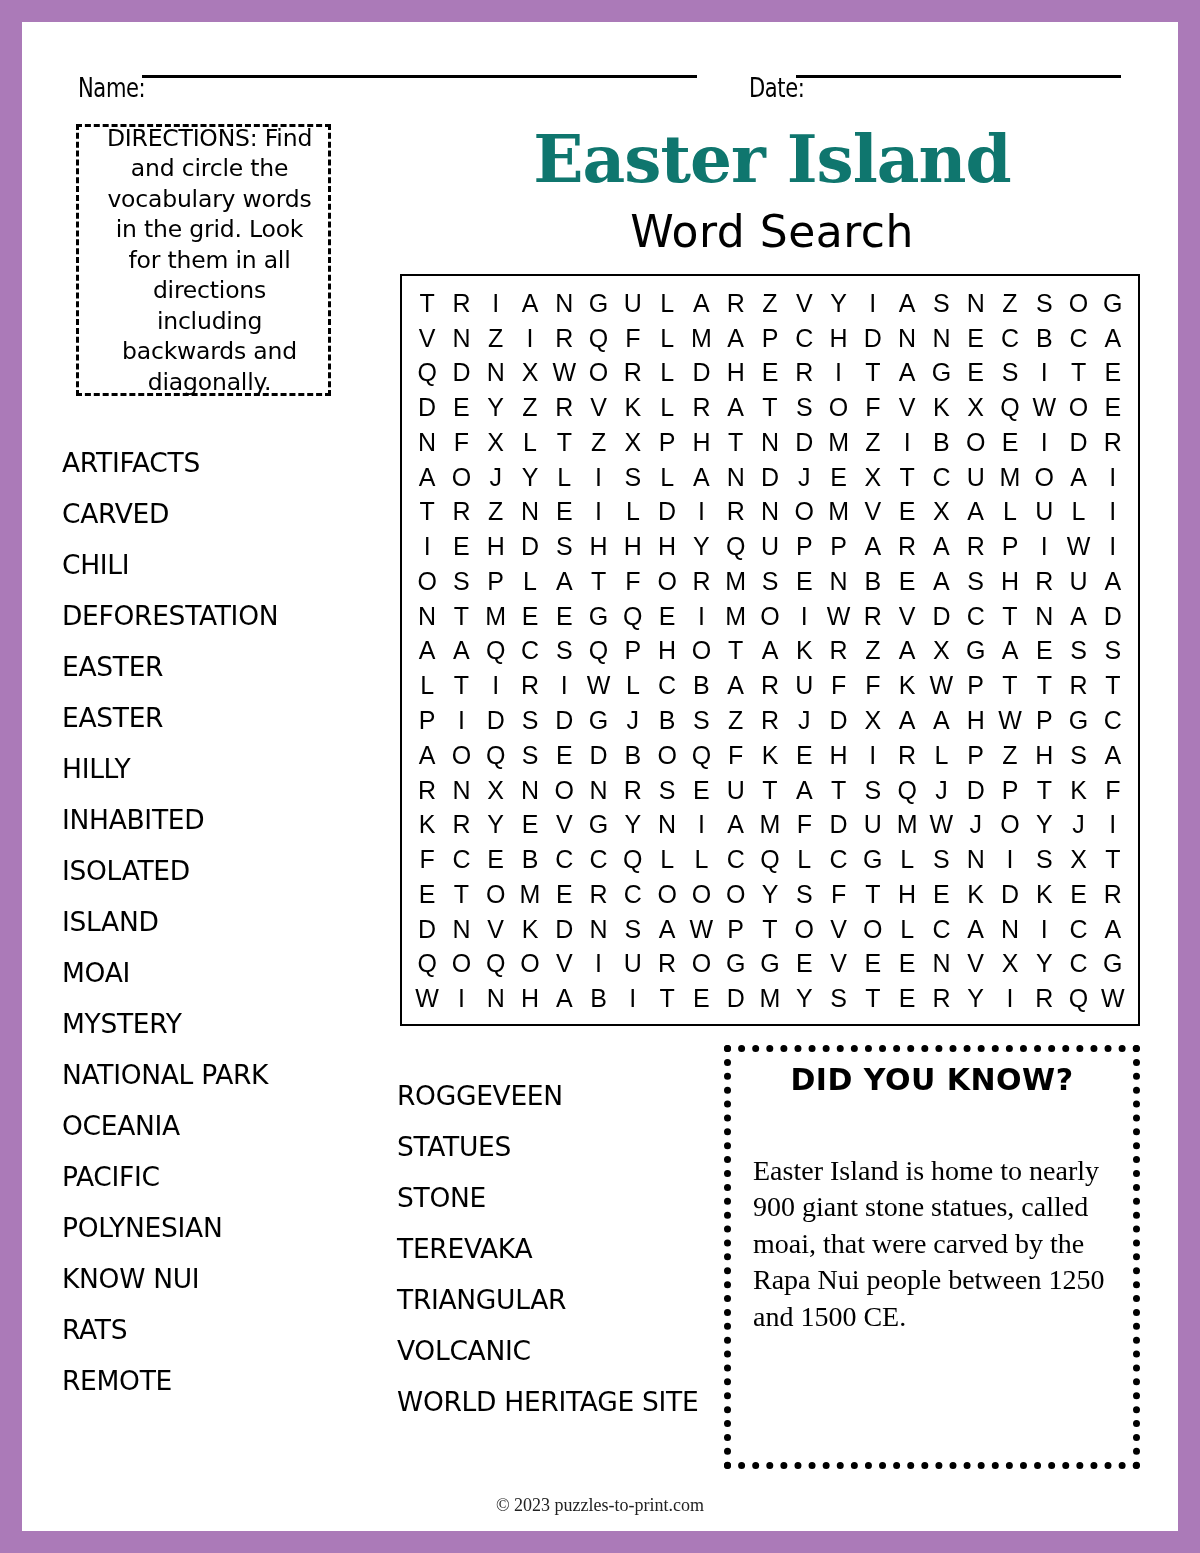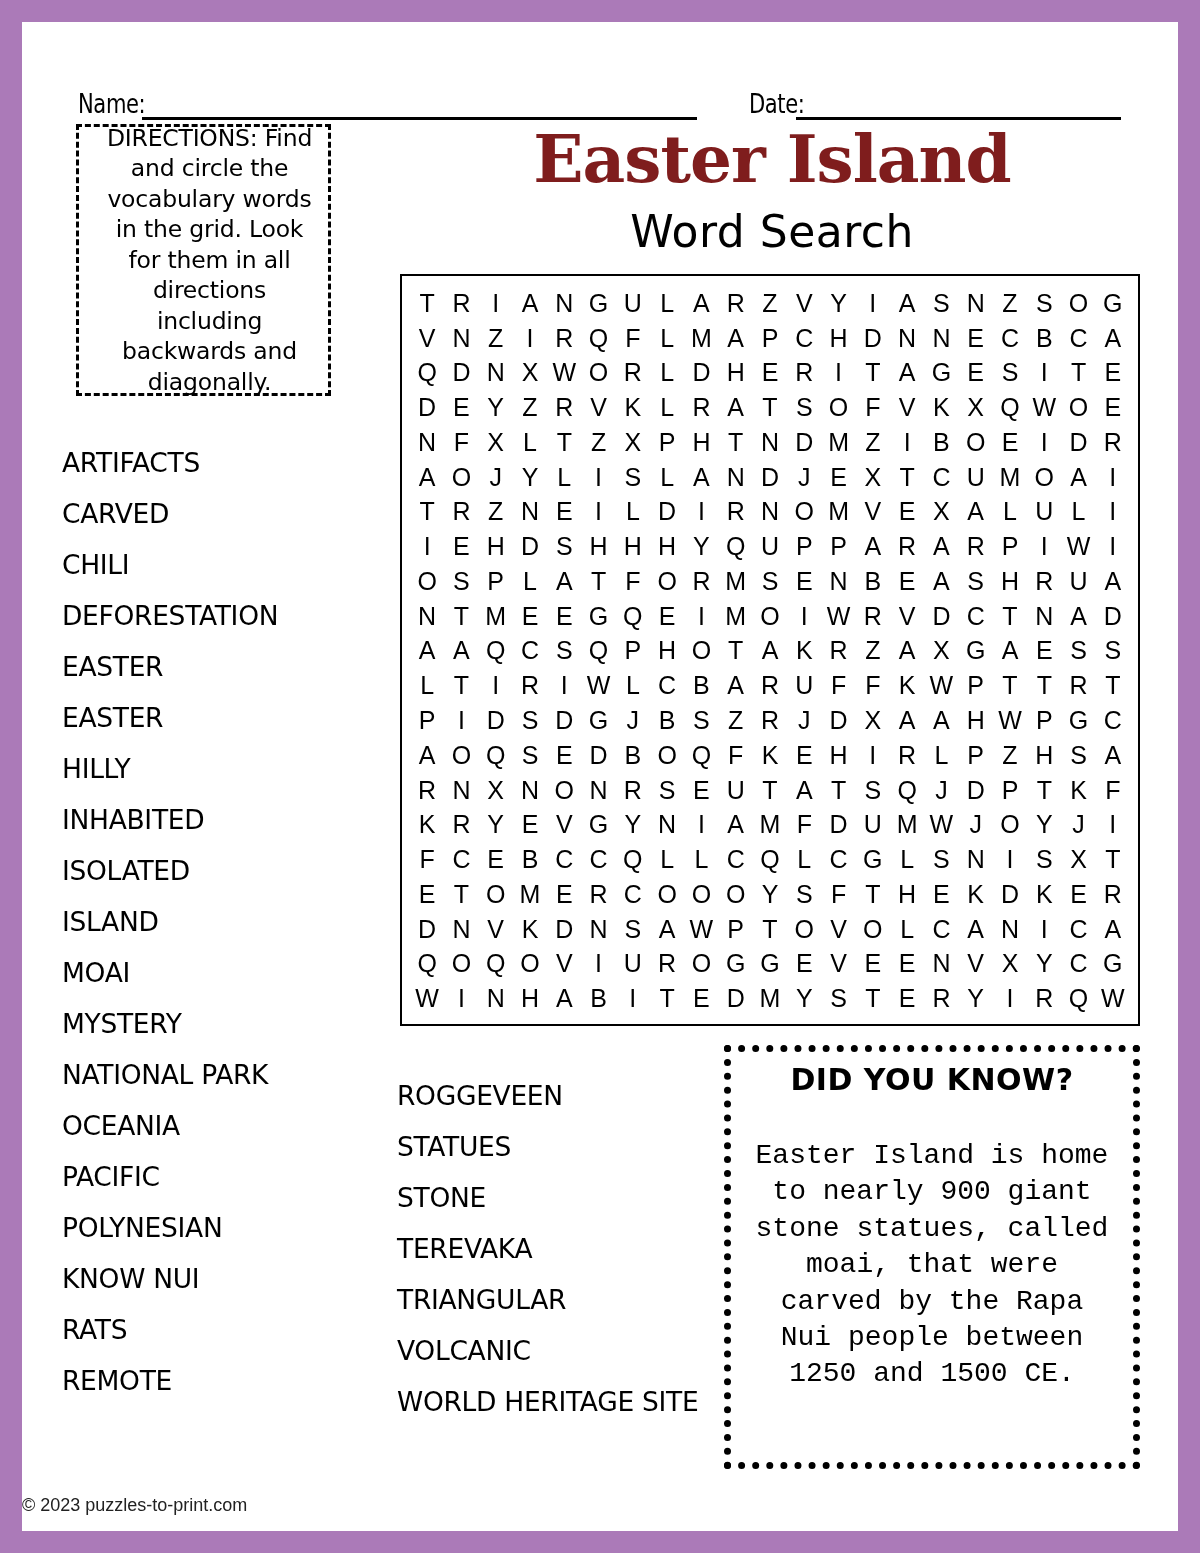--- a/index.html
+++ b/index.html
@@ -24,21 +24,21 @@
   }
 
   
   .namedate {
     position: absolute;
     left: 56px;
     top: 52px;
     width: 1046px;
     height: 46px;
     display: flex;
-    align-items: flex-end;
+    align-items: flex-start;
   }
   .nd-label {
     font-family: "DejaVu Sans", sans-serif;
     font-size: 27px;
     color: #000;
     letter-spacing: -0.5px;
     transform: scaleX(0.78);
     transform-origin: left bottom;
     white-space: nowrap;
     line-height: 1;
@@ -80,21 +80,21 @@
   .title-main {
     position: absolute;
     left: 380px;
     top: 98px;
     width: 740px;
     text-align: center;
     font-family: "DejaVu Serif", serif;
     font-weight: 900;
     font-size: 66px;
     letter-spacing: -1px;
-    color: #7f1d1d;
+    color: #0f766e;
   }
   .title-sub {
     position: absolute;
     left: 380px;
     top: 184px;
     width: 740px;
     text-align: center;
     font-family: "DejaVu Sans", sans-serif;
     font-size: 44px;
     color: #000;
@@ -167,35 +167,35 @@
   }
   .dyk-title {
     text-align: center;
     font-family: "DejaVu Sans", sans-serif;
     font-weight: bold;
     font-size: 30px;
     letter-spacing: 0.5px;
     color: #000;
   }
   .dyk-body {
-    margin-top: 41px;
-    text-align: center;
-    font-family: Liberation Mono, monospace;
+    margin-top: 56px;
+    font-family: Liberation Serif, serif;
     font-size: 28px;
     line-height: 1.30;
     color: #000;
   }
 
   
   .footer {
     position: absolute;
     left: 0;
     top: 1473px;
     width: 1156px;
-    font-family: Liberation Sans, sans-serif;
+    text-align: center;
+    font-family: Liberation Serif, serif;
     font-size: 18px;
     color: #222;
   }
 </style>
 </head>
 <body>
 
 <div class="page">
 
   <div class="namedate">

